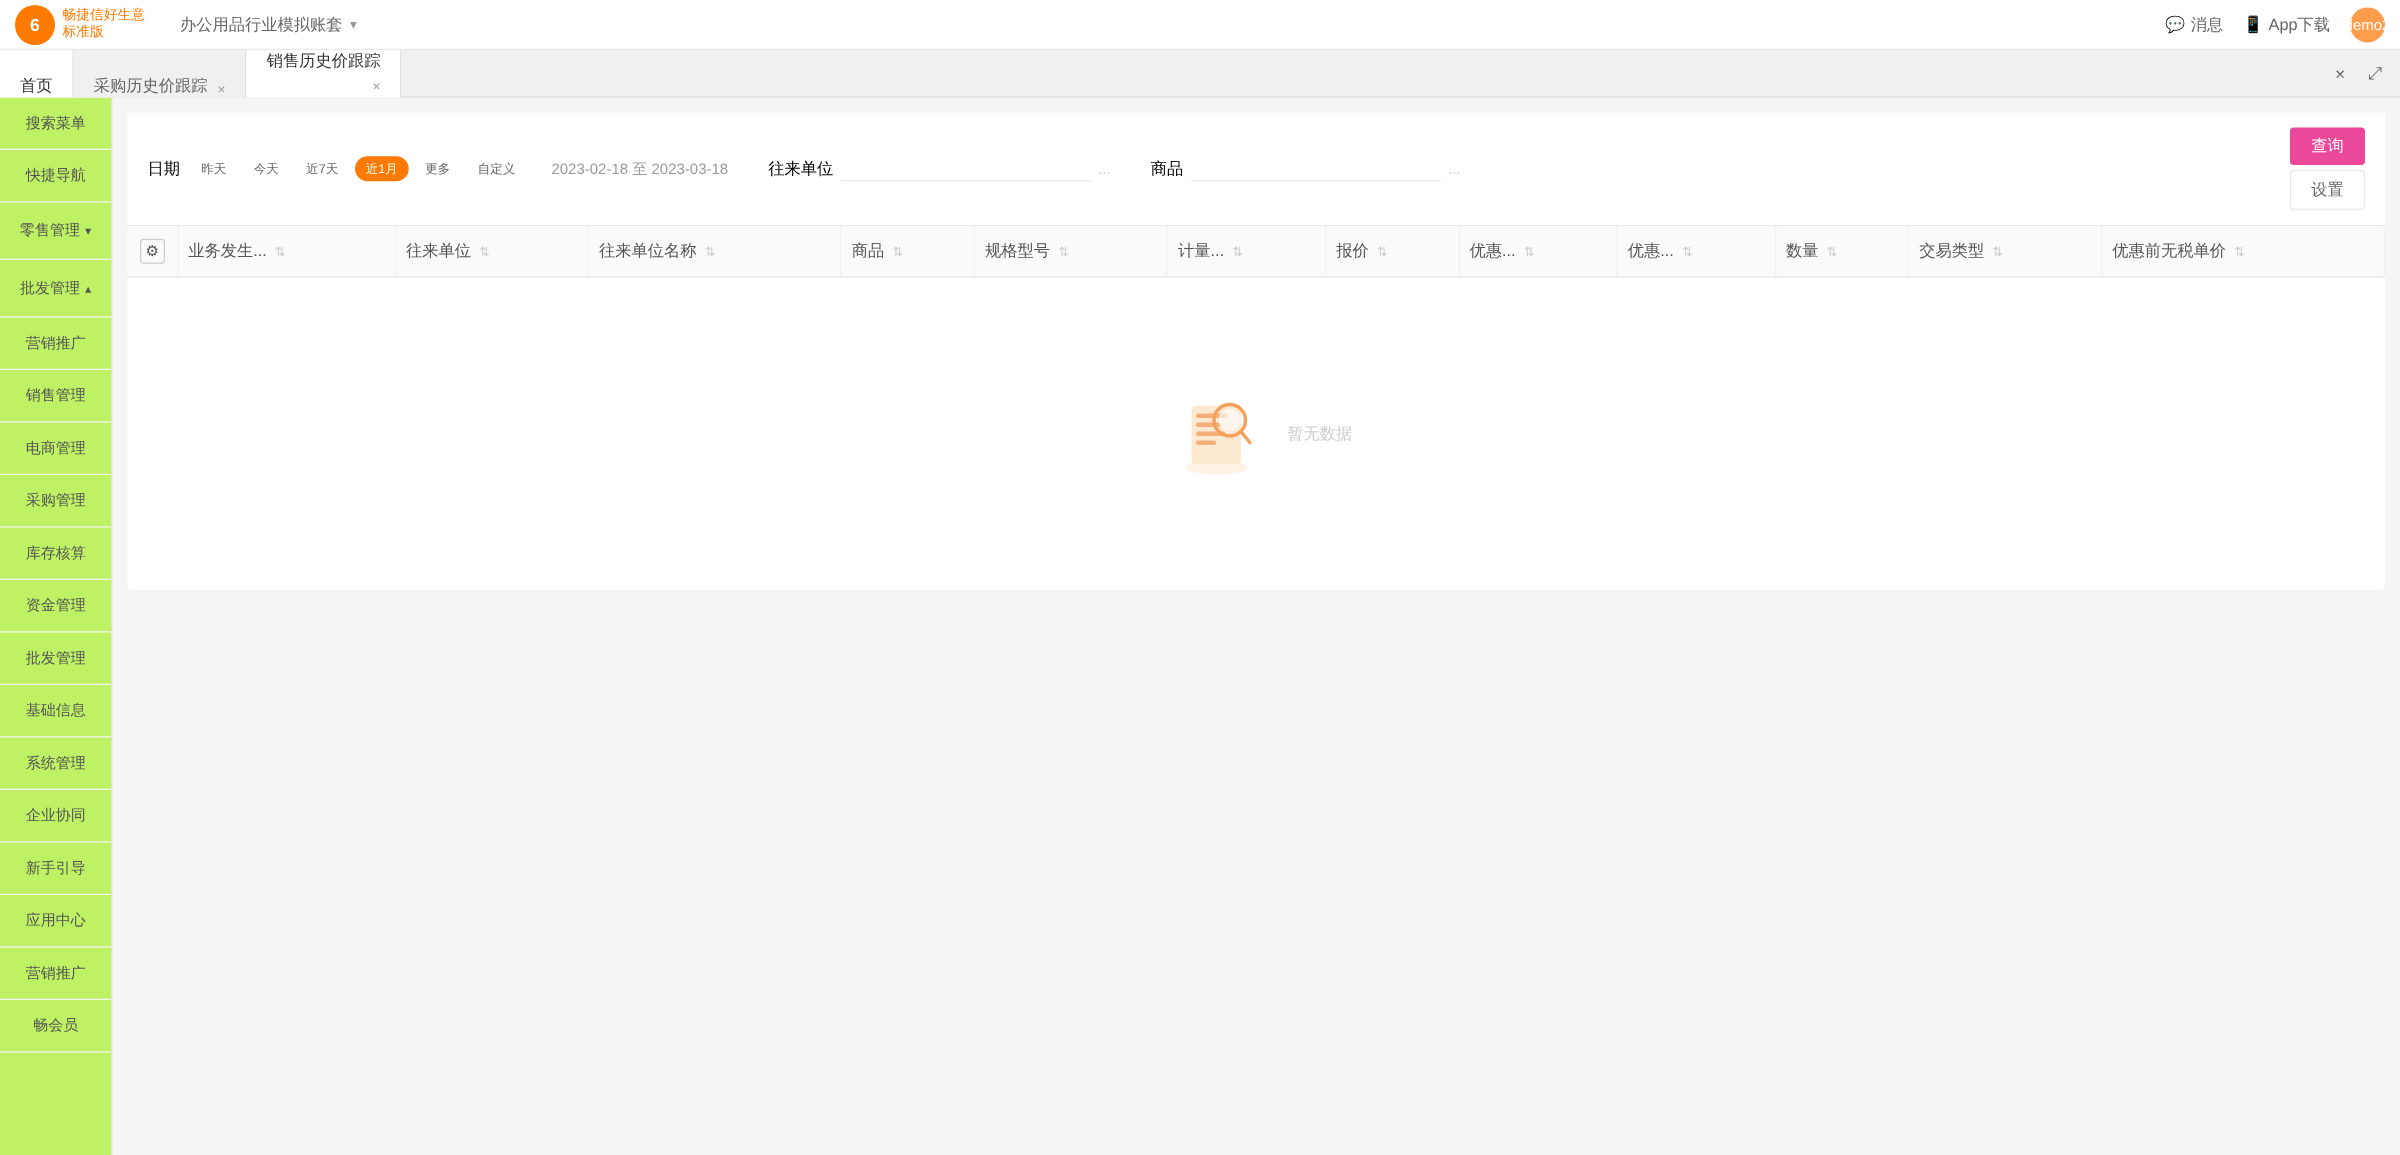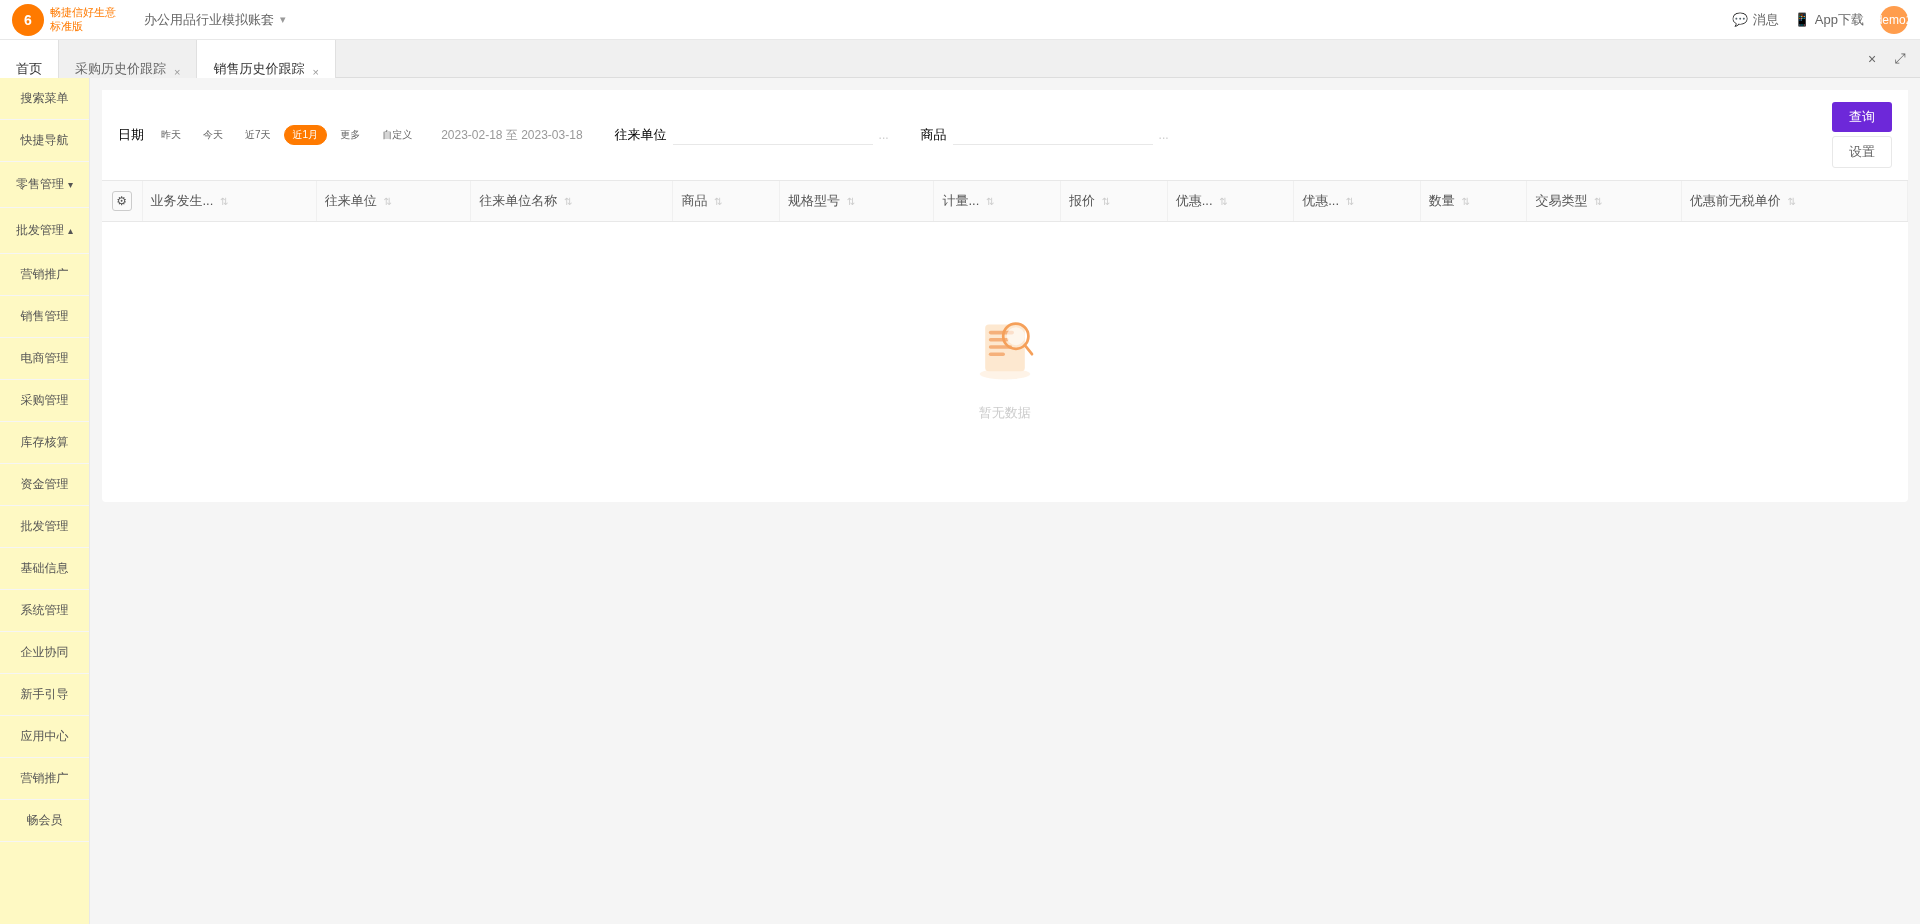--- a/index.html
+++ b/index.html
@@ -82,20 +82,21 @@
       gap: 6px;
       border-right: 1px solid #e0e0e0;
     }
     .tab.home {
       background: #fff;
       color: #333;
     }
     .tab.active {
       background: #fff;
       color: #333;
+      flex-direction: column;
     }
     .tab.inactive {
       background: #f0f0f0;
       color: #666;
     }
     .tab .close-btn {
       font-size: 11px;
       color: #999;
       cursor: pointer;
       margin-left: 2px;
@@ -116,21 +117,21 @@
     
     .main-layout {
       display: flex;
       margin-top: 78px;
       height: calc(100vh - 78px);
     }
 
     
     .sidebar {
       width: 90px;
-      background: #fef9c3;
+      background: #bef264;
       border-right: 1px solid #e8e8e8;
       display: flex;
       flex-direction: column;
       overflow-y: auto;
       flex-shrink: 0;
     }
     .sidebar-item {
       padding: 12px 4px;
       text-align: center;
       cursor: pointer;
@@ -237,21 +238,21 @@
       border: none;
       border-bottom: 1px solid #e8e8e8;
       outline: none;
       padding: 2px 4px;
       font-size: 13px;
       width: 160px;
       color: #333;
     }
     .filter-dots { color: #ccc; font-size: 12px; }
     .query-btn {
-      background: #6d28d9;
+      background: #ec4899;
       color: white;
       border: none;
       padding: 6px 15px;
       border-radius: 3px;
       cursor: pointer;
       font-size: 13px;
     }
     .settings-btn {
       background: #fff;
       color: #666;
@@ -297,21 +298,21 @@
       width: 20px; height: 20px;
       border: 1px solid #ccc;
       border-radius: 3px;
       display: inline-flex; align-items: center; justify-content: center;
       cursor: pointer; font-size: 12px;
     }
 
     
     .empty-state {
       display: flex;
-      flex-direction: column;
+      flex-direction: row;
       align-items: center;
       justify-content: center;
       padding: 80px 0;
       gap: 12px;
     }
     .empty-text {
       color: #ccc;
       font-size: 13px;
     }
 

